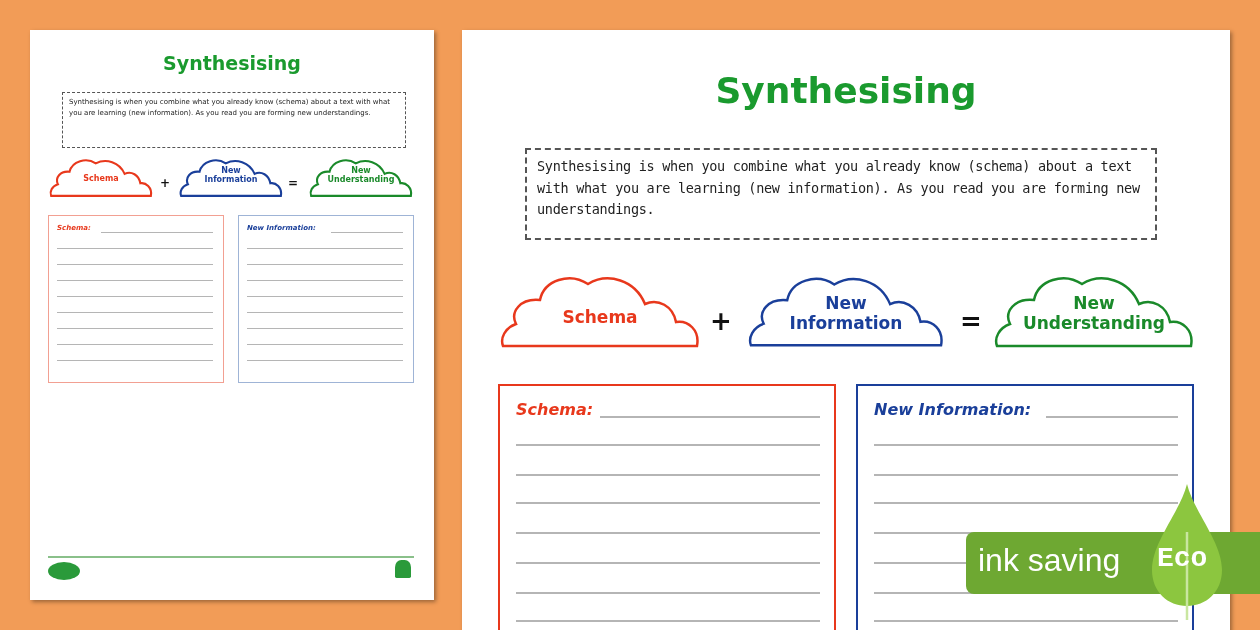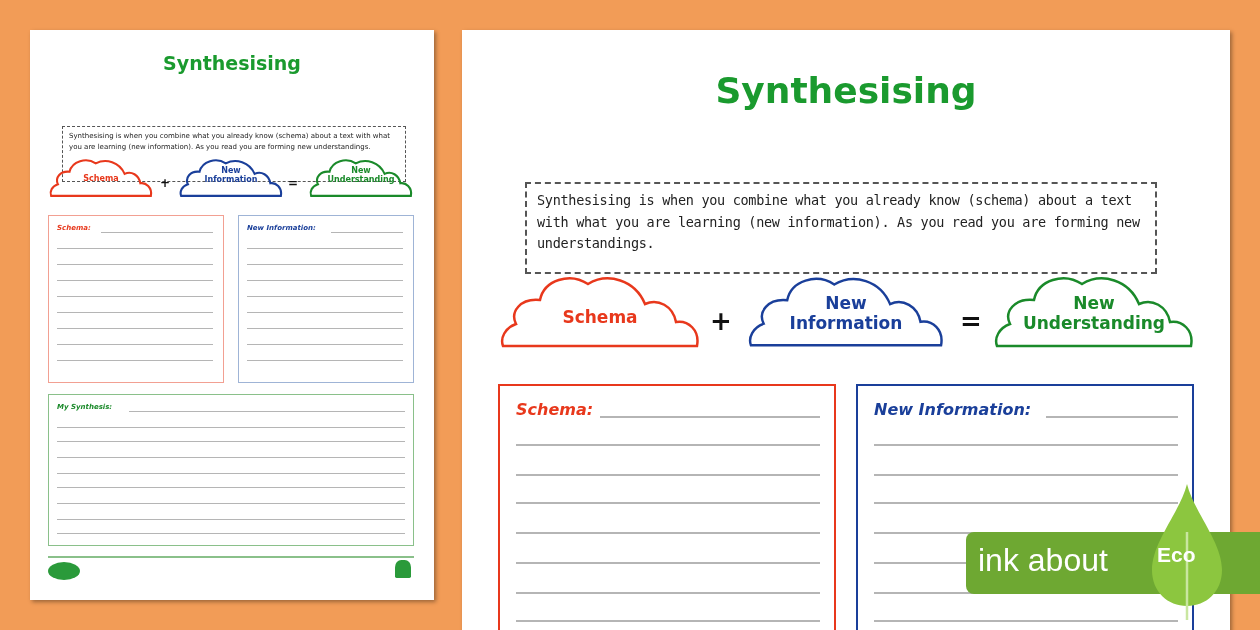--- a/index.html
+++ b/index.html
@@ -1,31 +1,31 @@
 <!DOCTYPE html>
 <html><head>
 <meta charset="utf-8">
 <style>
   html,body{margin:0;padding:0;}
   body{width:1260px;height:630px;background:#f29c57;position:relative;overflow:hidden;font-family:"DejaVu Sans",sans-serif;}
   .page{position:absolute;background:#fff;box-shadow:2px 2px 4px rgba(0,0,0,0.35);}
   .small{left:30px;top:30px;width:404px;height:570px;}
   .big{left:462px;top:30px;width:768px;height:620px;}
   .title{position:absolute;left:0;right:0;text-align:center;color:#1a9a2e;font-weight:bold;}
-  .dash{position:absolute;border:2px dashed #555;color:#222;margin-top:34px;}
+  .dash{position:absolute;border:2px dashed #555;color:#222;}
   .cloudwrap{position:absolute;}
   .cloudlabel{position:absolute;left:0;right:0;text-align:center;font-weight:bold;line-height:1.15;}
   .op{position:absolute;font-weight:bold;color:#111;}
   .box{position:absolute;border:2px solid;}
   .boxlabel{position:absolute;font-weight:bold;white-space:nowrap;font-style:italic;}
   .line{position:absolute;height:0;border-top:2px solid #b5b5b5;}
   .eco{position:absolute;left:966px;top:532px;width:294px;height:62px;background:#6ea832;border-radius:8px 0 0 8px;}
   .eco-text{position:absolute;left:12px;top:10px;color:#fff;font-size:32px;font-family:"Liberation Sans",sans-serif;}
   .leaf{position:absolute;left:1150px;top:482px;width:74px;height:140px;}
-  .eco-label{position:absolute;left:1157px;top:543px;color:#fff;font-weight:bold;font-size:21px;font-family:Liberation Sans, sans-serif;}
+  .eco-label{position:absolute;left:1157px;top:543px;color:#fff;font-weight:bold;font-size:28px;font-family:Liberation Mono, monospace;}
 </style>
 </head>
 <body>
 
 <div class="page small">
   <div class="title" style="top:22px;font-size:19px;">Synthesising</div>
   <div class="dash" style="left:32px;top:62px;width:330px;height:46px;font-size:7px;padding:4px 6px;line-height:1.5;border-width:1px;">Synthesising is when you combine what you already know (schema) about a text with what you are learning (new information). As you read you are forming new understandings.</div>
 
   <div class="cloudwrap" style="left:18px;top:126px;width:106px;height:42px;">
     <svg width="106" height="42" viewBox="0 0 200 80">
@@ -64,32 +64,20 @@
     <div class="boxlabel" style="left:8px;top:8px;font-size:7px;color:#1a3f9a;">New Information:</div>
     <div class="line" style="left:92px;right:10px;top:16px;border-width:1px;"></div>
     <div class="line" style="left:8px;right:10px;top:32px;border-width:1px;"></div>
     <div class="line" style="left:8px;right:10px;top:48px;border-width:1px;"></div>
     <div class="line" style="left:8px;right:10px;top:64px;border-width:1px;"></div>
     <div class="line" style="left:8px;right:10px;top:80px;border-width:1px;"></div>
     <div class="line" style="left:8px;right:10px;top:96px;border-width:1px;"></div>
     <div class="line" style="left:8px;right:10px;top:112px;border-width:1px;"></div>
     <div class="line" style="left:8px;right:10px;top:128px;border-width:1px;"></div>
     <div class="line" style="left:8px;right:10px;top:144px;border-width:1px;"></div>
-  </div>
-  <div class="box" style="left:18px;top:364px;width:364px;height:150px;border-color:#8ac08a;border-width:1px;">
-    <div class="boxlabel" style="left:8px;top:8px;font-size:7px;color:#1a8a2a;">My Synthesis:</div>
-    <div class="line" style="left:80px;right:8px;top:16px;border-width:1px;"></div>
-    <div class="line" style="left:8px;right:8px;top:32px;border-width:1px;"></div>
-    <div class="line" style="left:8px;right:8px;top:46px;border-width:1px;"></div>
-    <div class="line" style="left:8px;right:8px;top:62px;border-width:1px;"></div>
-    <div class="line" style="left:8px;right:8px;top:78px;border-width:1px;"></div>
-    <div class="line" style="left:8px;right:8px;top:92px;border-width:1px;"></div>
-    <div class="line" style="left:8px;right:8px;top:108px;border-width:1px;"></div>
-    <div class="line" style="left:8px;right:8px;top:124px;border-width:1px;"></div>
-    <div class="line" style="left:8px;right:8px;top:138px;border-width:1px;"></div>
   </div>
   <div style="position:absolute;left:18px;top:526px;width:366px;height:2px;background:#8ac08a;"></div>
   <div style="position:absolute;left:18px;top:532px;width:32px;height:18px;background:#2a9a3a;border-radius:50%;"></div>
   <div style="position:absolute;left:365px;top:530px;width:16px;height:18px;background:#2a9a3a;border-radius:40% 40% 10% 10%;"></div>
 </div>
 
 <div class="page big">
   <div class="title" style="top:40px;font-size:36px;">Synthesising</div>
   <div class="dash" style="left:63px;top:118px;width:608px;height:76px;padding:6px 10px;font-size:13.5px;line-height:1.6;font-family:'DejaVu Sans Mono',monospace;letter-spacing:-0.3px;">Synthesising is when you combine what you already know (schema) about a text with what you are learning (new information). As you read you are forming new understandings.</div>
 
@@ -132,19 +120,19 @@
     <div class="line" style="left:16px;right:14px;top:88px;"></div>
     <div class="line" style="left:16px;right:14px;top:116px;"></div>
     <div class="line" style="left:16px;right:14px;top:146px;"></div>
     <div class="line" style="left:16px;right:14px;top:176px;"></div>
     <div class="line" style="left:16px;right:14px;top:206px;"></div>
     <div class="line" style="left:16px;right:14px;top:234px;"></div>
   </div>
 </div>
 
 <div class="eco">
-  <span class="eco-text">ink about</span>
+  <span class="eco-text">ink saving</span>
 </div>
 <svg class="leaf" viewBox="0 0 74 140">
   <path d="M37 2 C30 30 2 60 2 88 C2 110 18 124 37 124 C56 124 72 110 72 88 C72 60 44 30 37 2 Z" fill="#8cc63f"></path>
   <line x1="37" y1="50" x2="37" y2="138" stroke="#c9e6a0" stroke-width="2.5"></line>
 </svg>
 <div class="eco-label">Eco</div>
 
 </body></html>

